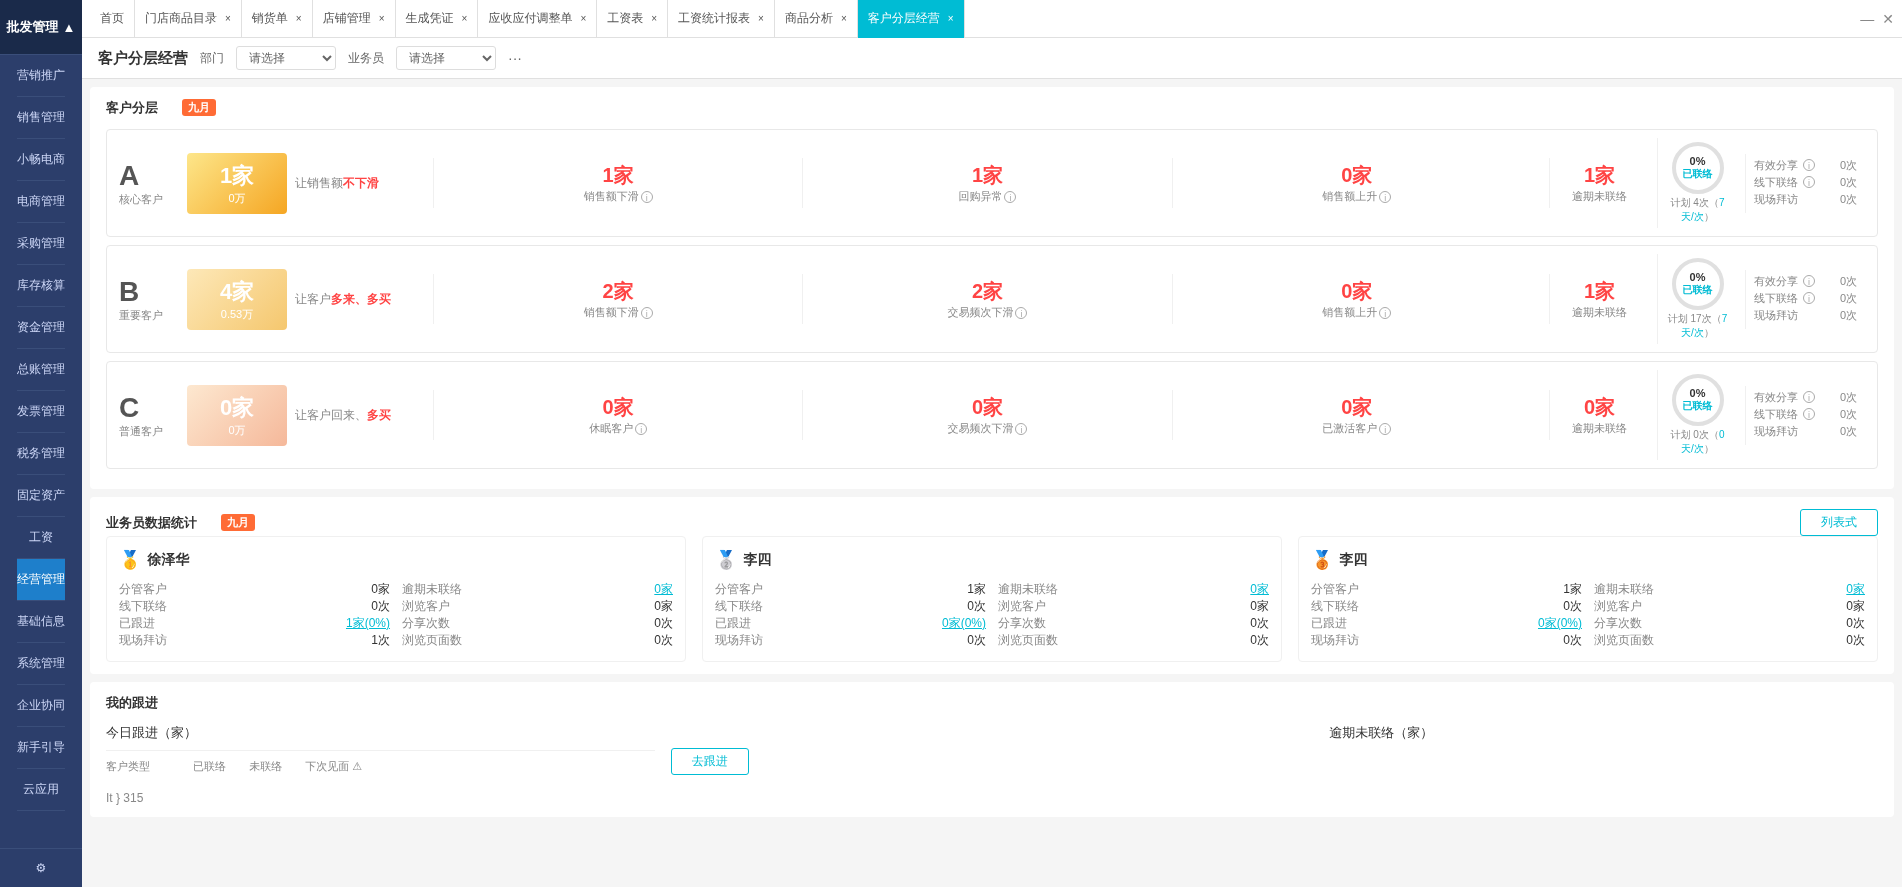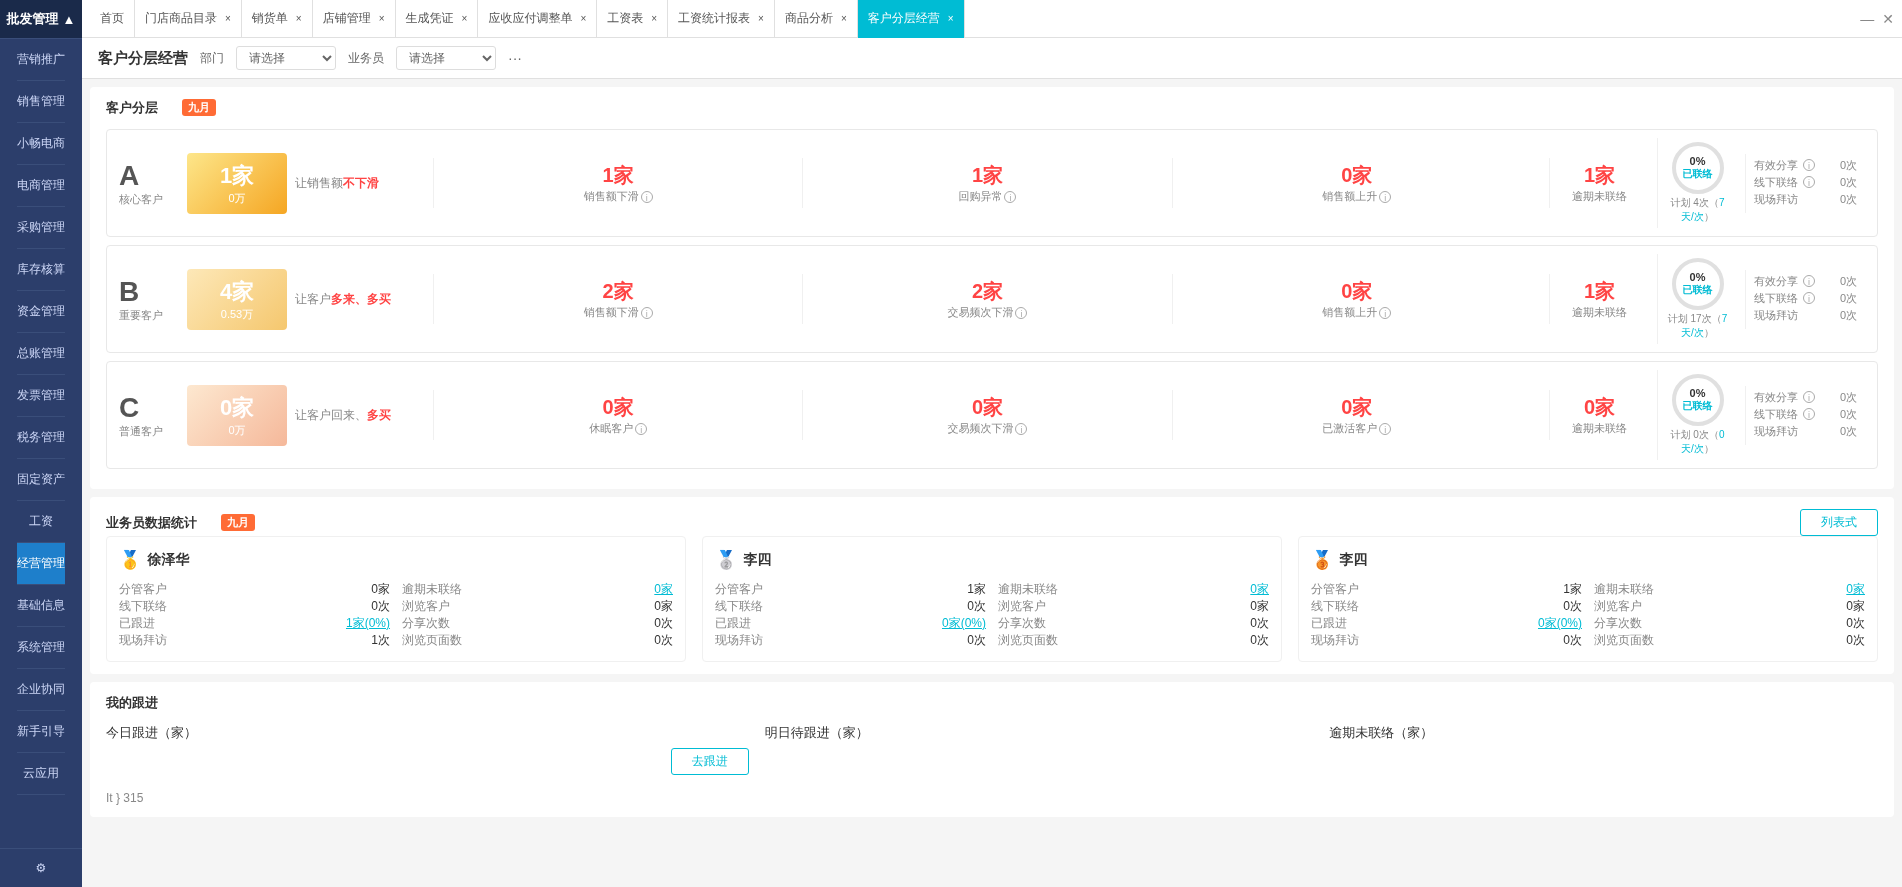--- a/index.html
+++ b/index.html
@@ -12,21 +12,21 @@
       display: flex;
       flex-direction: column;
       align-items: center;
       color: #fff;
       flex-shrink: 0;
       overflow-y: auto;
     }
     .sidebar-top {
       width: 100%;
       background: #1a2a4a;
-      padding: 10px 0;
+      padding: 18px 0;
       text-align: center;
       font-size: 13px;
       font-weight: bold;
       cursor: pointer;
       display: flex;
       align-items: center;
       justify-content: center;
       gap: 4px;
       border-bottom: 1px solid #3a4e7a;
     }
@@ -625,26 +625,31 @@
         </div>
     </div>
 
     <div class="section">
       <div class="section-title">
         <span>我的跟进</span>
       </div>
       <div style="display:grid; grid-template-columns:1fr auto 1fr 1fr; gap:16px; align-items:start;">
         <div>
           <div class="follow-title">今日跟进（家）</div>
+          <div style="font-size:11px;color:#888;border-top:1px solid #f0f0f0;padding-top:8px;">
+            <span>客户类型</span>
+            <span style="margin-left:40px;">已联络</span>
+            <span style="margin-left:20px;">未联络</span>
+            <span style="margin-left:20px;">下次见面 ⚠</span>
+          </div>
         </div>
         <div style="display:flex;align-items:center;justify-content:center;padding-top:24px;">
           <button class="list-btn">去跟进</button>
         </div>
         <div>
-          <div class="follow-title">明日待跟进（家）</div>
         </div>
         <div>
           <div class="follow-title">逾期未联络（家）</div>
         </div>
       </div>
 
       <div style="margin-top:16px;font-size:12px;color:#888;">It } 315</div>
     </div>
 
   </div>

